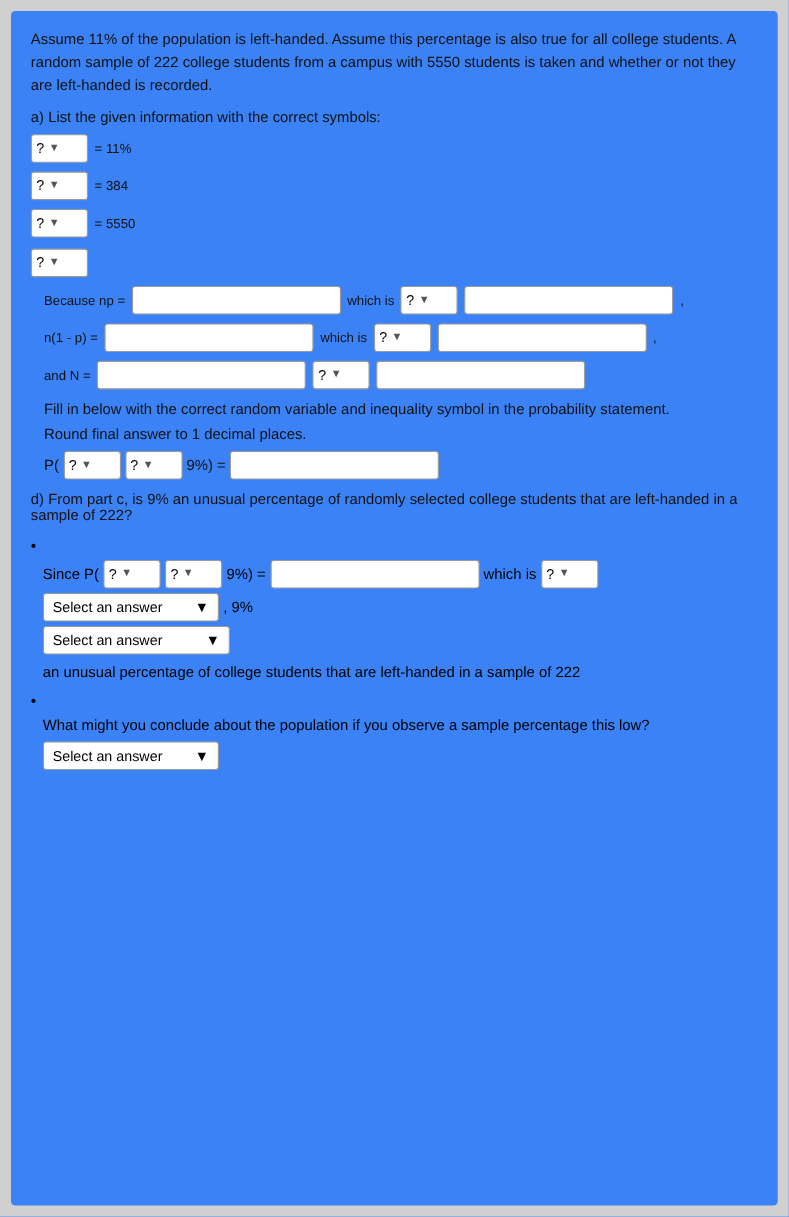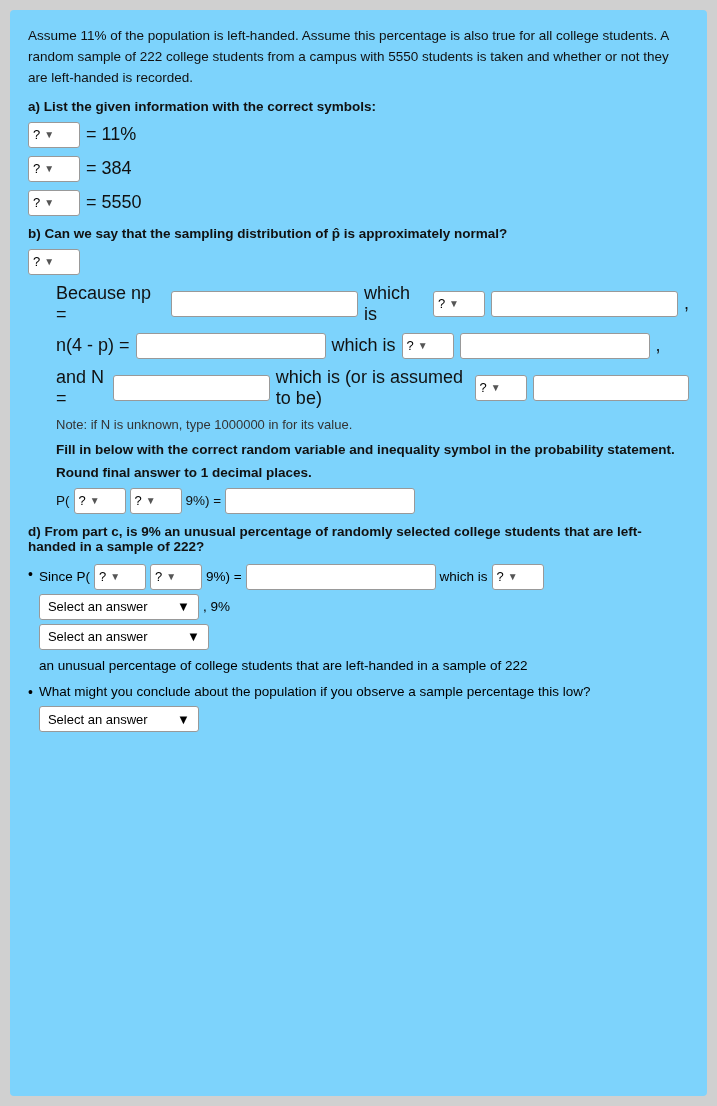--- a/index.html
+++ b/index.html
@@ -7,35 +7,35 @@
       font-family: Arial, sans-serif;
       font-size: 14px;
       background: #d0d0d0;
       display: flex;
       justify-content: center;
       align-items: flex-start;
       min-height: 1106px;
       padding: 10px;
     }
     .page {
-      background: #7dd3fc;
+      background: #3b82f6;
       width: 697px;
       min-height: 1086px;
       padding: 16px 18px;
       border-radius: 4px;
     }
     .problem-text {
       font-size: 13.5px;
       line-height: 1.55;
       color: #111;
       margin-bottom: 10px;
     }
     .section-label {
       font-size: 13.5px;
-      font-weight: bold;
+      font-weight: normal;
       color: #111;
       margin-bottom: 8px;
     }
     .row {
       display: flex;
       align-items: center;
       gap: 6px;
       margin-bottom: 8px;
     }
     .select-box {
@@ -64,28 +64,28 @@
       font-size: 13px;
       min-width: 100px;
     }
     .input-box-wide {
       min-width: 130px;
     }
     .input-box-med {
       min-width: 100px;
     }
     .equals-text {
-      font-size: 18px;
+      font-size: 12px;
       color: #111;
     }
     .sub-section {
       margin-bottom: 10px;
     }
     .indent {
-      margin-left: 28px;
+      margin-left: 12px;
     }
     .note-text {
       font-size: 13px;
       color: #333;
       margin-bottom: 8px;
     }
     .p-row {
       display: flex;
       align-items: center;
       gap: 4px;
@@ -105,20 +105,21 @@
       align-items: flex-start;
     }
     .bullet-dot {
       margin-top: 2px;
       font-size: 14px;
     }
     .bullet-content {
       flex: 1;
       font-size: 13.5px;
       line-height: 1.5;
+      margin-top: 23px;
     }
     .inline-row {
       display: inline-flex;
       align-items: center;
       gap: 4px;
       flex-wrap: wrap;
     }
     .select-answer-box {
       display: inline-flex;
       align-items: center;
@@ -175,21 +176,20 @@
     <div class="row">
       <div class="select-box">
         <span>?</span>
         <span class="chevron">▼</span>
       </div>
       <span class="equals-text">= 5550</span>
     </div>
   </div>
 
   <div class="sub-section">
-    <p class="section-label">b) Can we say that the sampling distribution of <span style="position:relative;display:inline-block;">p̂</span> is approximately normal?</p>
 
     <div class="row">
       <div class="select-box">
         <span>?</span>
         <span class="chevron">▼</span>
       </div>
     </div>
 
     <div class="row indent">
       <span class="equals-text">Because np =</span>
@@ -197,43 +197,41 @@
       <span class="equals-text">which is</span>
       <div class="select-box">
         <span>?</span>
         <span class="chevron">▼</span>
       </div>
       <input class="input-box input-box-med" type="text" value="" style="">
       <span class="equals-text">,</span>
     </div>
 
     <div class="row indent">
-      <span class="equals-text">n(4 - p) =</span>
+      <span class="equals-text">n(1 - p) =</span>
       <input class="input-box input-box-med" type="text" value="" style="">
       <span class="equals-text">which is</span>
       <div class="select-box">
         <span>?</span>
         <span class="chevron">▼</span>
       </div>
       <input class="input-box input-box-med" type="text" value="" style="">
       <span class="equals-text">,</span>
     </div>
 
     <div class="row indent">
       <span class="equals-text">and N =</span>
       <input class="input-box input-box-med" type="text" value="" style="">
-      <span class="equals-text">which is (or is assumed to be)</span>
       <div class="select-box">
         <span>?</span>
         <span class="chevron">▼</span>
       </div>
       <input class="input-box input-box-wide" type="text" value="" style="">
     </div>
 
-    <p class="note-text indent">Note: if N is unknown, type 1000000 in for its value.</p>
   </div>
 
   <div class="sub-section">
     <p class="section-label indent">Fill in below with the correct random variable and inequality symbol in the probability statement.</p>
     <p class="section-label indent">Round final answer to 1 decimal places.</p>
 
     <div class="p-row indent">
       <span class="p-label">P(</span>
       <div class="select-box">
         <span>?</span>

